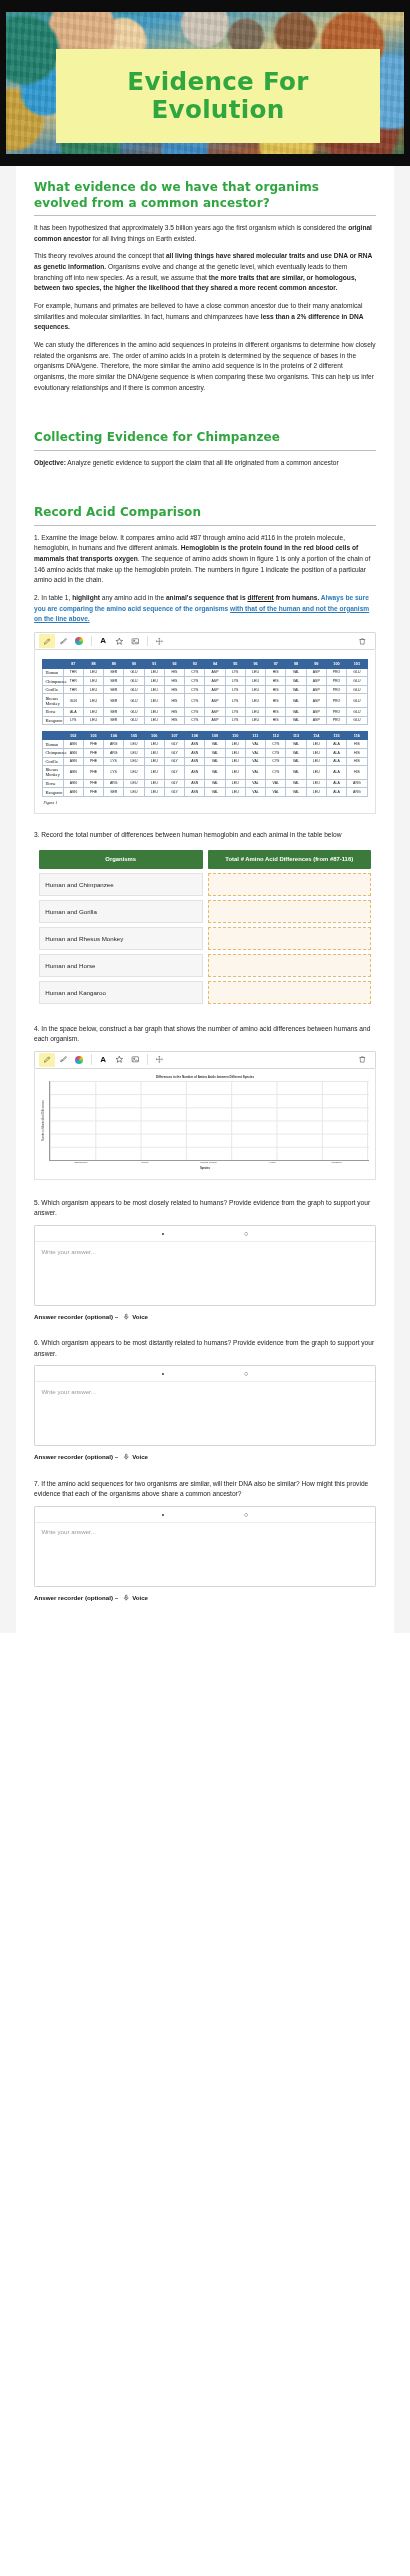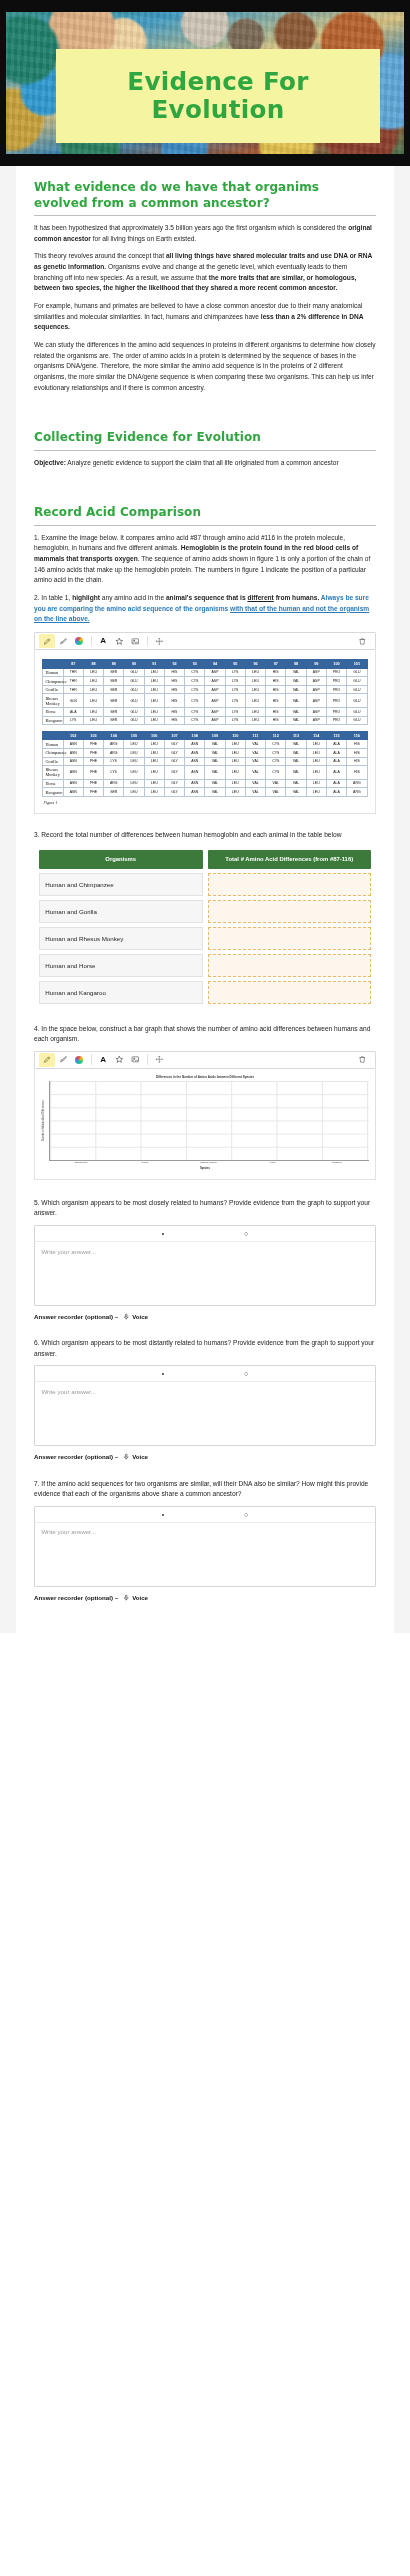--- a/index.html
+++ b/index.html
@@ -336,21 +336,21 @@
     <p class="body"><span>It has been hypothesized that approximately 3.5 billion years ago the first organism which is considered the </span><b>original common ancestor</b><span> for all living things on Earth existed.</span></p>
 
     <p class="body"><span>This theory revolves around the concept that </span><b>all living things have shared molecular traits and use DNA or RNA as genetic information.</b><span> Organisms evolve and change at the genetic level, which eventually leads to them branching off into new species. As a result, we assume that </span><b>the more traits that are similar, or homologous, between two species, the higher the likelihood that they shared a more recent common ancestor.</b></p>
 
     <p class="body"><span>For example, humans and primates are believed to have a close common ancestor due to their many anatomical similarities and molecular similarities. In fact, humans and chimpanzees have </span><b>less than a 2% difference in DNA sequences.</b></p>
 
     <p class="body">We can study the differences in the amino acid sequences in proteins in different organisms to determine how closely related the organisms are. The order of amino acids in  a protein is determined by the sequence of bases in the organisms DNA/gene. Therefore, the more similar the amino acid sequence is in the proteins of 2 different organisms, the more similar the DNA/gene sequence is when comparing these two organisms. This can help us infer evolutionary relationships and if there is common ancestry.</p>
 
     <div class="spacer-lg"></div>
 
-    <h2 class="section-title">Collecting Evidence for Evolution</h2>
+    <h2 class="section-title">Collecting Evidence for Chimpanzee</h2>
     <hr class="rule">
     <p class="body"><b>Objective:</b><span> Analyze genetic evidence to support the claim that all life originated from a common ancestor</span></p>
 
     <div class="spacer-lg"></div>
 
     <h2 class="section-title">Record Acid Comparison</h2>
     <hr class="rule">
 
     <p class="body"><span>1. Examine the image below.  It compares amino acid #87 through amino acid #116 in the protein molecule, hemoglobin, in humans and five different animals. </span><b>Hemoglobin is the protein found in the red blood cells of mammals that transports oxygen</b><span>. The sequence of amino acids shown in figure 1 is only a portion of the chain of 146 amino acids that make up the hemoglobin protein. The numbers in figure 1 indicate the position of a particular amino acid in the chain.</span></p>
 

